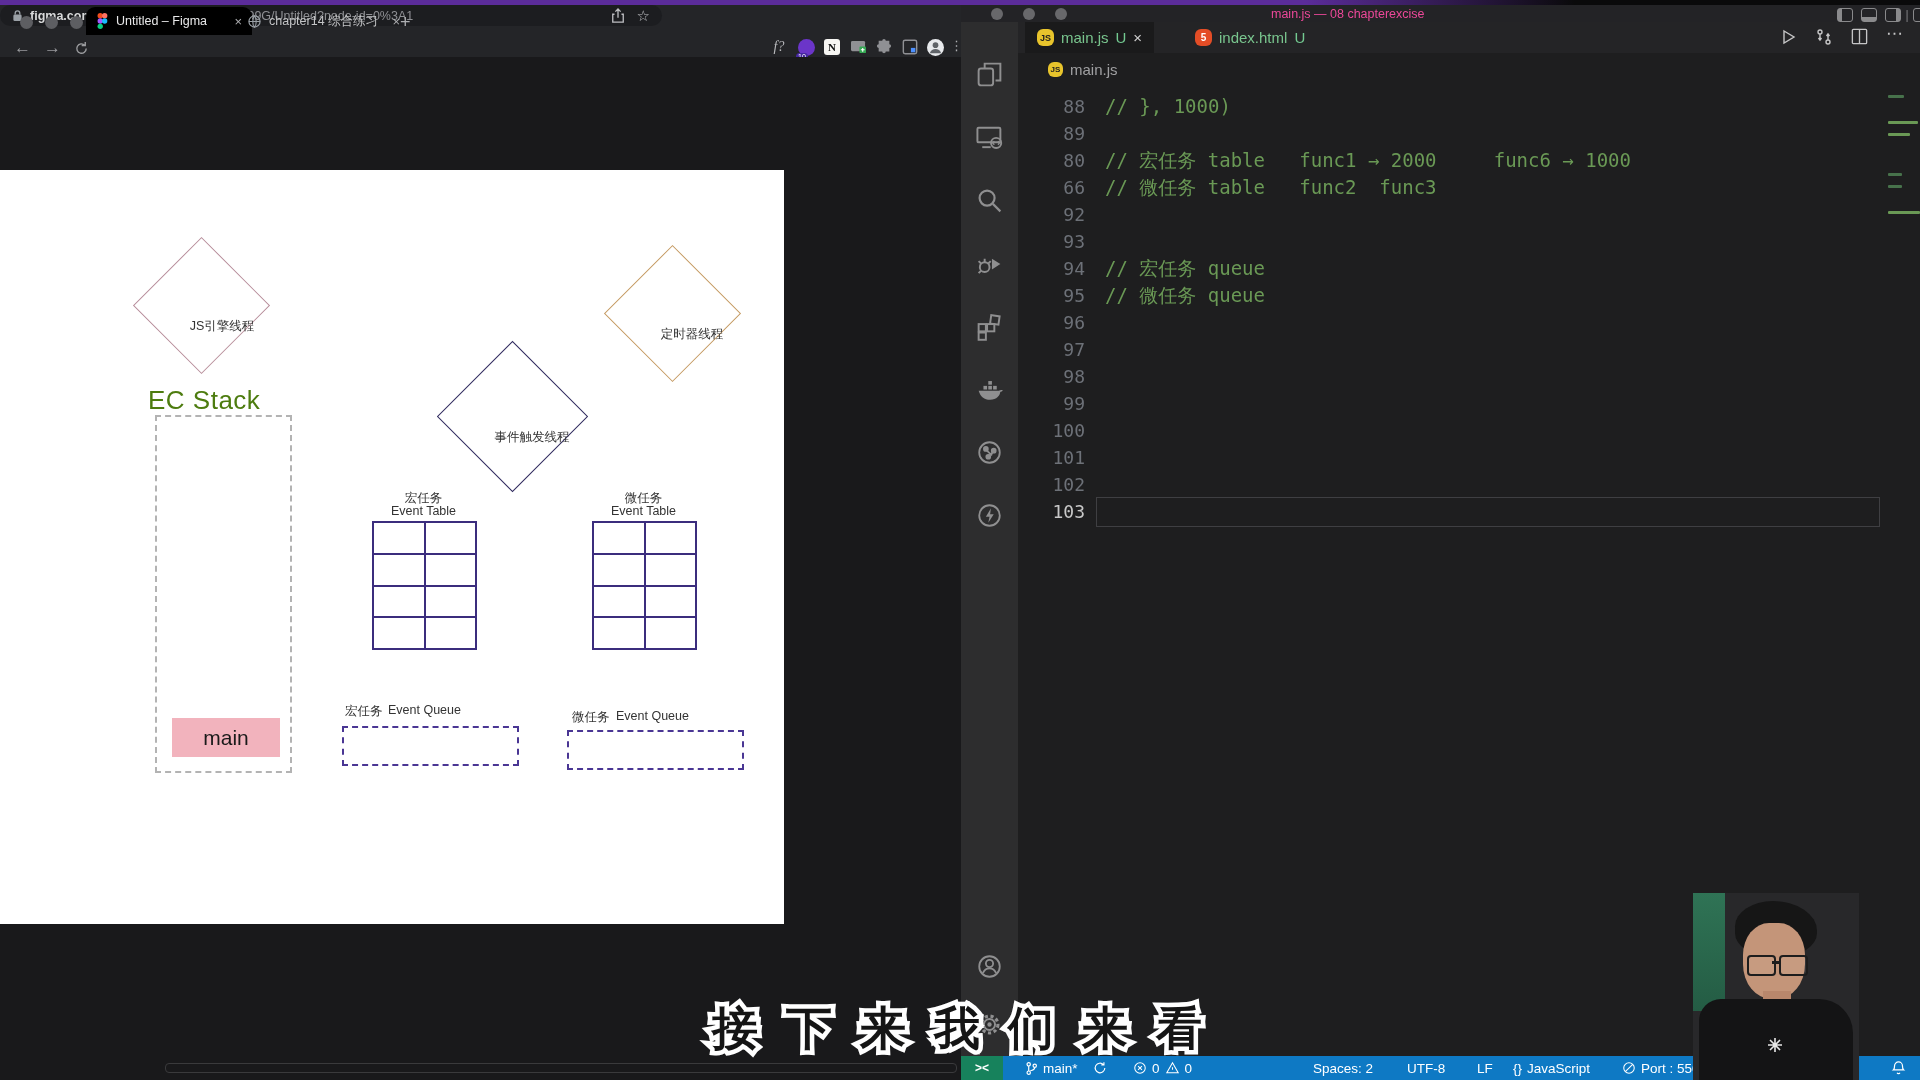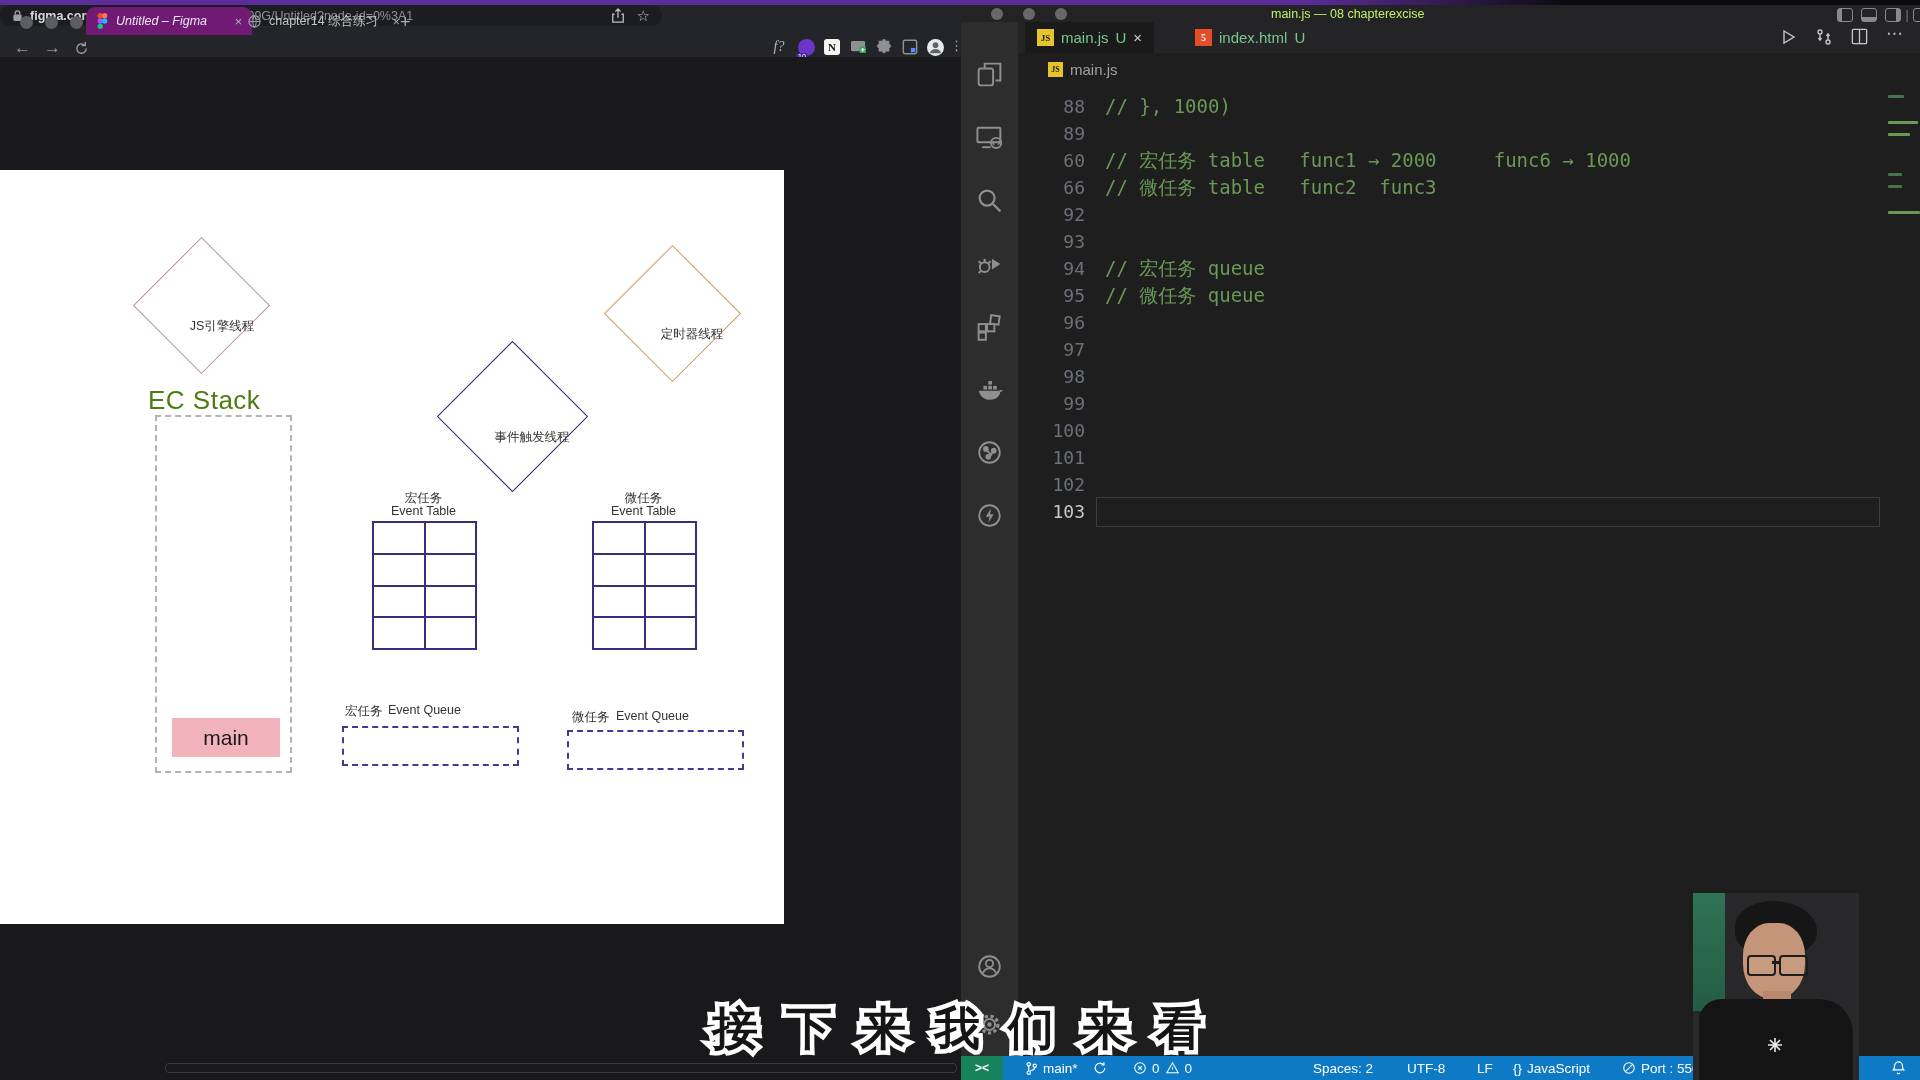--- a/index.html
+++ b/index.html
@@ -10,21 +10,21 @@
 
   
   .topstrip{left:0;top:0;width:1920px;height:5px;
     background:linear-gradient(90deg,#5b2c9a 0%,#5b2c9a 68%,rgba(91,44,154,0) 82%);}
 
   
   .chrome{left:0;top:5px;width:961px;height:52px;background:#242528;}
   .tdot{width:13px;height:13px;border-radius:50%;background:#5d5e62;top:11px;}
   .btab{top:2px;height:28px;border-radius:9px 9px 0 0;display:flex;align-items:center;gap:8px;
         padding:0 10px;font-size:12.5px;color:#c3c4c6;}
-  .btab.active{background:#701a75;color:#e9e9ea;font-style:italic;}
+  .btab.active{background:#000000;color:#e9e9ea;}
   .tabx{color:#b0b1b4;font-size:13px;margin-left:auto;}
   .newtab{color:#aeafb2;font-size:18px;top:7px;}
   .navic{color:#9a9b9e;font-size:17px;top:33px;}
   .pill{left:100px;top:36px;width:662px;height:21px;background:#1c1d20;border-radius:11px;
         display:flex;align-items:center;font-size:12.5px;color:#8f9094;}
   .host{color:#d8d9da;font-weight:bold;}
   .ext{top:32px;display:flex;align-items:center;justify-content:center;}
 
   
   .figma-bg{left:0;top:57px;width:961px;height:1023px;background:#19191b;padding-left:24px;}
@@ -38,30 +38,30 @@
            font-size:21px;color:#1a1a1a;}
   .etable{display:grid;grid-template-columns:1fr 1fr;grid-template-rows:repeat(4,1fr);
           border:1.5px solid #3b2d7d;}
   .tc{border:1px solid #3b2d7d;}
   .qdash{border:2px dashed #4a3694;}
   .fscroll{border:1px solid #3a3a3c;border-radius:4px;height:8px;}
 
   
   .vstitle{left:961px;top:5px;width:959px;height:17px;background:#232326;}
   .vsdot{width:12px;height:12px;border-radius:50%;background:#68686b;top:3px;}
-  .vsname{color:#bef264;font-size:12.5px;top:2px;}
+  .vsname{color:#ec4899;font-size:12.5px;top:2px;}
   .layic{width:14px;height:12px;border:1.5px solid #8a8a8c;border-radius:3px;top:3px;}
   .activity{left:961px;top:22px;width:57px;height:1034px;background:#2d2d2e;}
   .aic{left:14px;width:29px;height:29px;color:#8f8f90;}
   .tabstrip{left:1018px;top:22px;width:902px;height:31px;background:#242426;}
   .vtab{height:31px;display:flex;align-items:center;gap:7px;padding:0 12px;font-size:15px;color:#79c58e;}
   .vtab.active{background:#1a1a1b;}
   .ubadge{color:#73C991;}
-  .ficon{width:17px;height:17px;border-radius:0;display:flex;align-items:center;justify-content:center;
-         font-weight:bold;font-family:Liberation Serif, serif;}
+  .ficon{width:17px;height:17px;border-radius:6px;display:flex;align-items:center;justify-content:center;
+         font-weight:bold;}
   .jsic{background:#e8c42c;color:#1e1e1e;font-size:9px;}
   .htic{background:#e44d26;color:#fff;font-size:10px;}
   .actic{color:#c5c5c6;top:5px;}
   .breadcrumb{left:1018px;top:53px;width:902px;height:32px;background:#1e1e1f;
               display:flex;align-items:center;gap:7px;padding-left:30px;
               color:#a0a0a2;font-size:15px;}
   .editor{left:1018px;top:85px;width:902px;height:971px;background:#1e1e1f;}
   .gutter{left:1018px;top:93px;width:67px;text-align:right;
           font-family:"DejaVu Sans Mono",monospace;font-size:18px;color:#6d7178;}
   .ln{height:27px;line-height:27px;}
@@ -362,21 +362,21 @@
   <div class="abs breadcrumb">
     <span class="ficon jsic" style="width:15px;height:15px;font-size:8px">JS</span>
     <span>main.js</span>
   </div>
 
   <div class="abs editor"></div>
   <div class="abs curline"></div>
   <div class="abs gutter">
       <div class="ln">88</div>
       <div class="ln">89</div>
-      <div class="ln">60</div>
+      <div class="ln">80</div>
       <div class="ln">66</div>
       <div class="ln">92</div>
       <div class="ln">93</div>
       <div class="ln">94</div>
       <div class="ln">95</div>
       <div class="ln">96</div>
       <div class="ln">97</div>
       <div class="ln">98</div>
       <div class="ln">99</div>
       <div class="ln">100</div>

